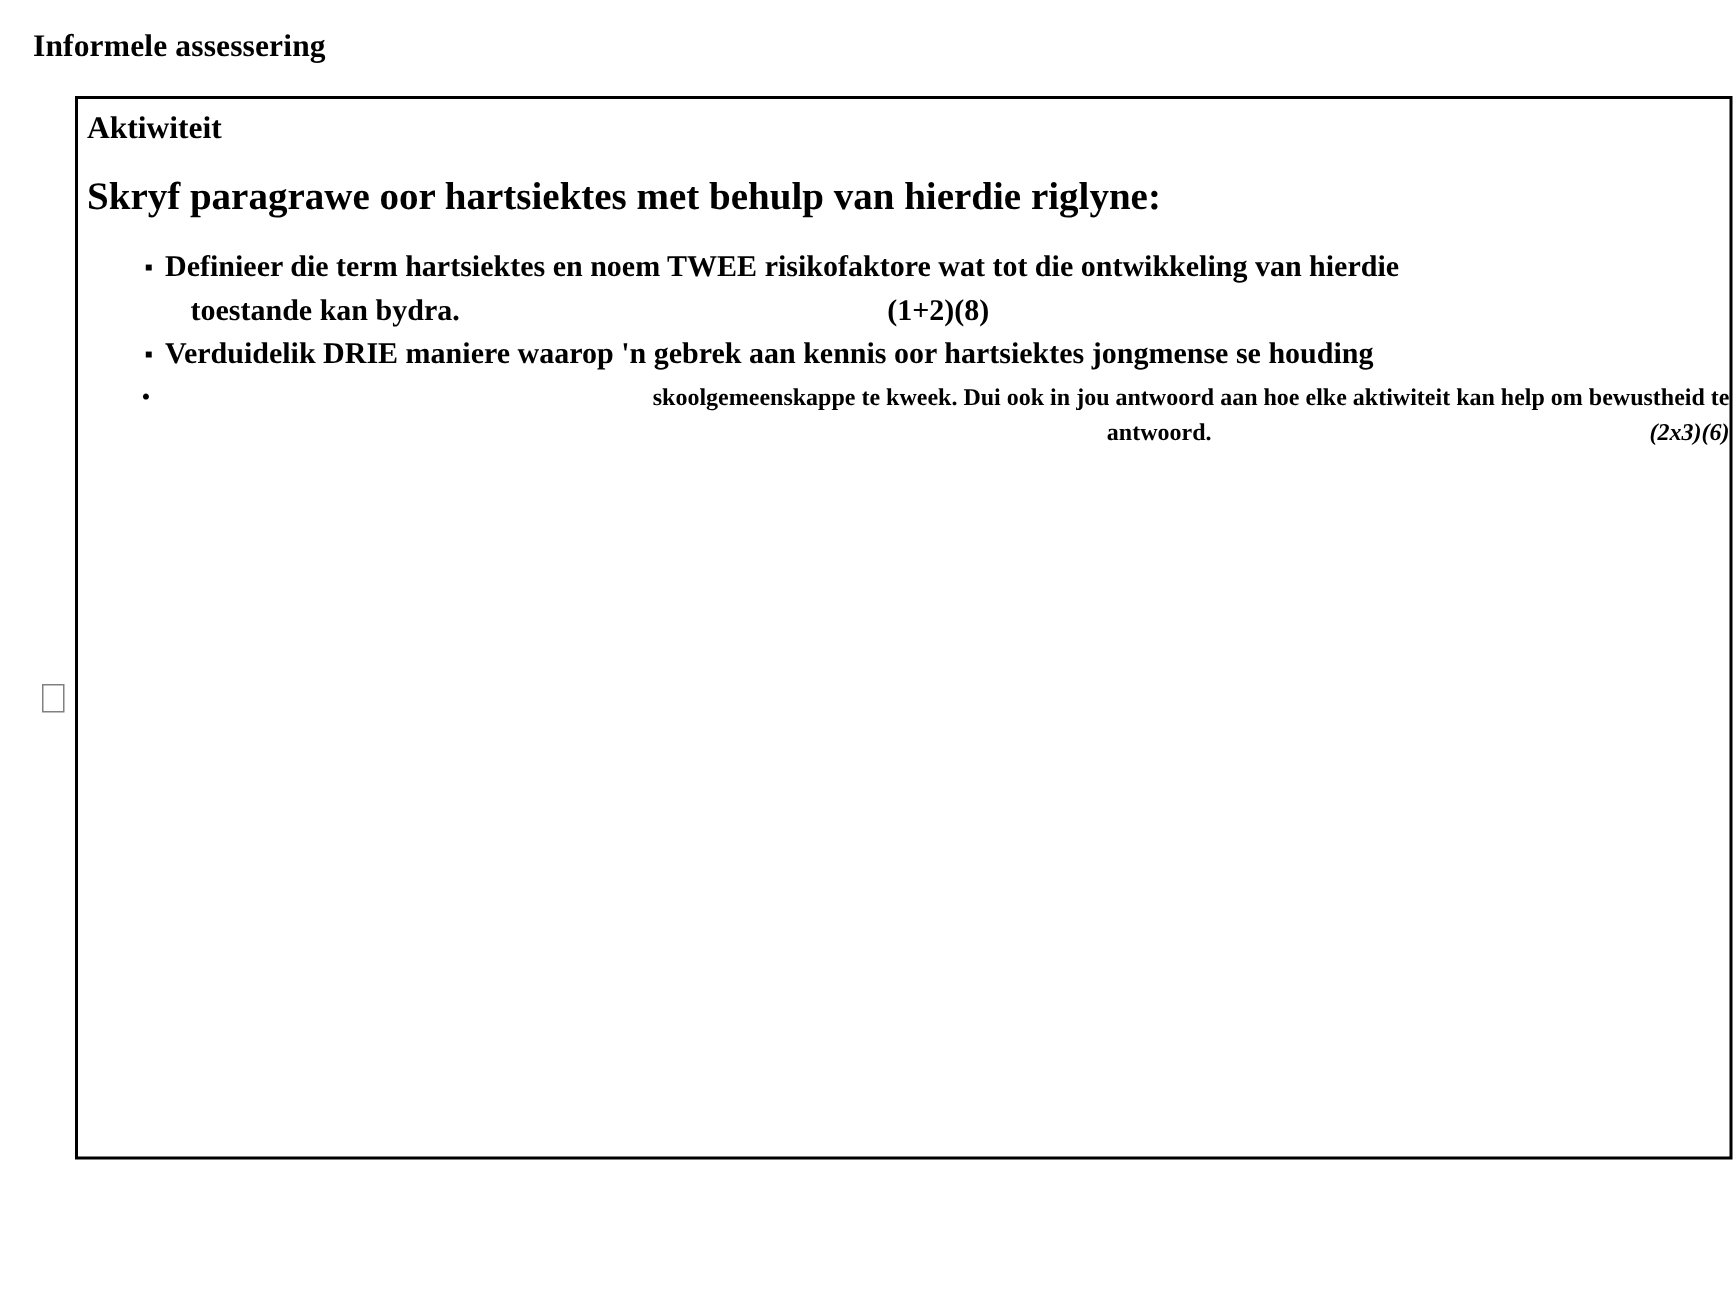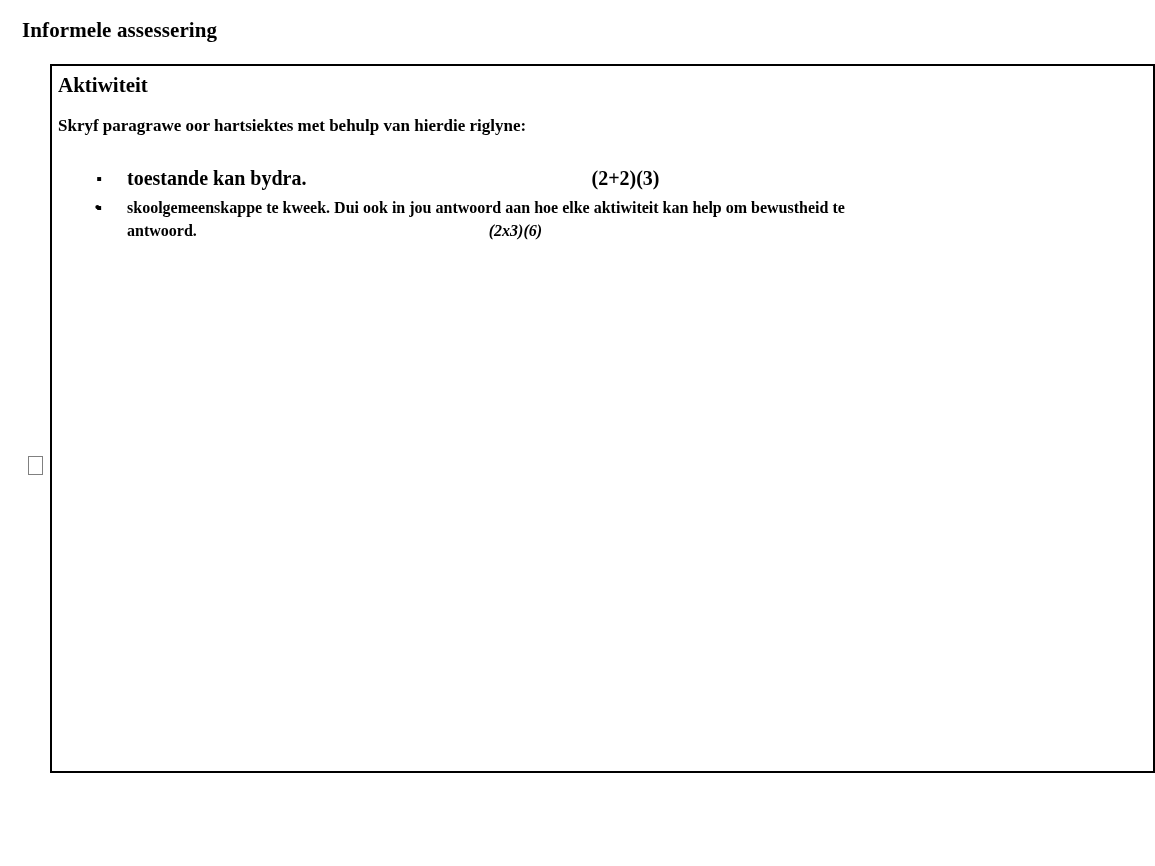--- a/index.html
+++ b/index.html
@@ -54,21 +54,21 @@
     font-size: 21px;
     font-weight: bold;
     line-height: 1.15;
     white-space: nowrap;
   }
 
   .activity-instruction {
     position: absolute;
     left: 6px;
     top: 50px;
-    font-size: 17px;
+    font-size: 26px;
     font-weight: bold;
     line-height: 1.15;
     white-space: nowrap;
   }
 
   .bullet-list {
     position: absolute;
     left: 0;
     top: 98px;
     width: 1101px;
@@ -125,20 +125,21 @@
     display: block;
     white-space: nowrap;
   }
 
   .bullet-line.indented {
     padding-left: 17px;
   }
 
   .level-b .bullet-line.indented {
     padding-left: 15px;
+    text-align: right;
   }
 
   .marks {
     display: inline-block;
     font-weight: bold;
   }
 
   .marks-gap-1 { padding-left: 285px; }
   .marks-gap-2 { padding-left: 297px; }
   .marks-gap-3 { padding-left: 292px; font-style: italic; }
@@ -164,27 +165,29 @@
 
     <div class="activity-heading">Aktiwiteit</div>
 
     <div class="activity-instruction">Skryf paragrawe oor hartsiektes met behulp van hierdie riglyne:</div>
 
     <div class="bullet-list">
 
       <div class="bullet-item level-a">
         <span class="bullet-marker">▪</span>
         <span class="bullet-text">
-          <span class="bullet-line indented"><span>toestande kan bydra.</span><span class="marks marks-gap-1">(2+2)(3)</span></span>
+          <span class="bullet-line">Definieer die term hartsiektes en noem TWEE risikofaktore wat tot die ontwikkeling van hierdie</span>
+          <span class="bullet-line indented"><span>toestande kan bydra.</span><span class="marks marks-gap-1">(1+2)(8)</span></span>
         </span>
       </div>
 
       <div class="bullet-item level-a">
         <span class="bullet-marker">▪</span>
         <span class="bullet-text">
+          <span class="bullet-line">Verduidelik DRIE maniere waarop 'n gebrek aan kennis oor hartsiektes jongmense se houding</span>
         </span>
       </div>
 
       <div class="bullet-item level-b">
         <span class="bullet-marker">•</span>
         <span class="bullet-text">
           <span class="bullet-line indented">skoolgemeenskappe te kweek. Dui ook in jou antwoord aan hoe elke aktiwiteit kan help om bewustheid te</span>
           <span class="bullet-line indented"><span>antwoord.</span><span class="marks marks-gap-3">(2x3)(6)</span></span>
         </span>
       </div>

